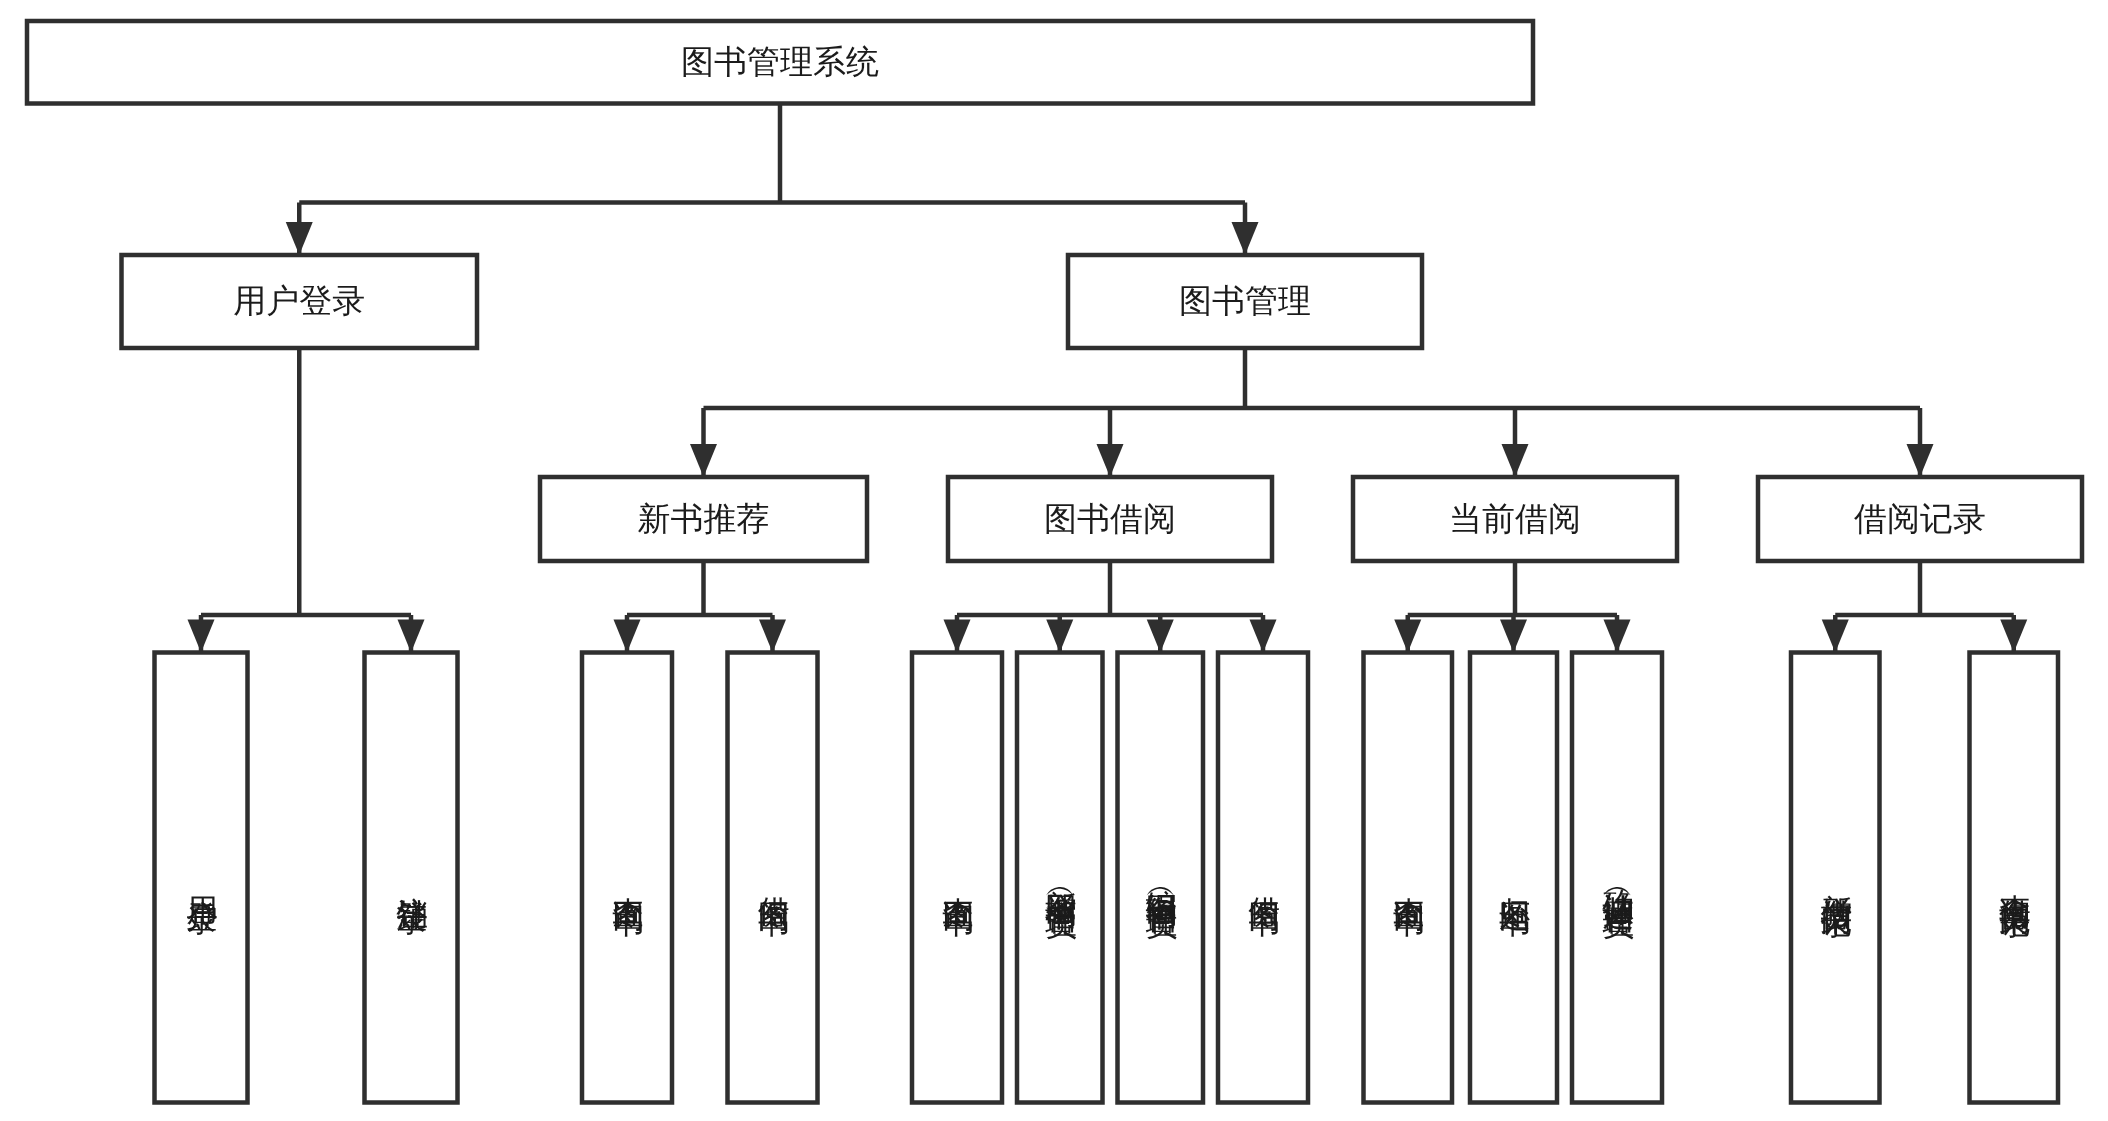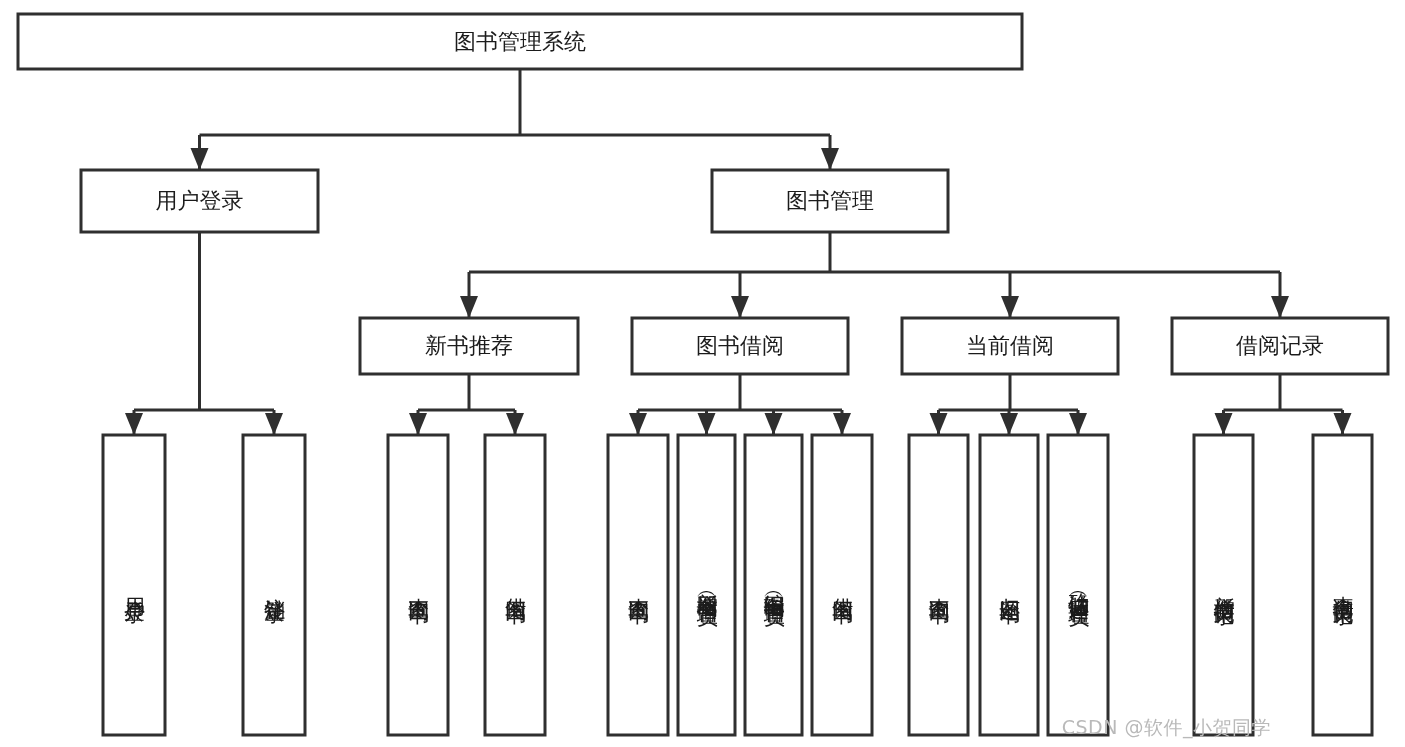--- a/index.html
+++ b/index.html
@@ -177,15 +177,14 @@
       <div class="node-label-v" style="left: 678px; top: 435px; width: 57px; height: 300px;">新增图书（管理员）</div>
       <div class="node-label-v" style="left: 745px; top: 435px; width: 57px; height: 300px;">编辑图书（管理员）</div>
       <div class="node-label-v" style="left: 812px; top: 435px; width: 60px; height: 300px;">借阅图书</div>
       <div class="node-label-v" style="left: 909px; top: 435px; width: 59px; height: 300px;">查询图书</div>
       <div class="node-label-v" style="left: 980px; top: 435px; width: 58px; height: 300px;">归还图书</div>
       <div class="node-label-v" style="left: 1048px; top: 435px; width: 60px; height: 300px;">确认归还（管理员）</div>
       <div class="node-label-v" style="left: 1194px; top: 435px; width: 59px; height: 300px;">新增借阅记录</div>
       <div class="node-label-v" style="left: 1313px; top: 435px; width: 59px; height: 300px;">查询借阅记录</div>
     </div>
 
-  <div class="watermark">CSDN @软件_小贺同学</div>
 
 </div>
 
 </body></html>

